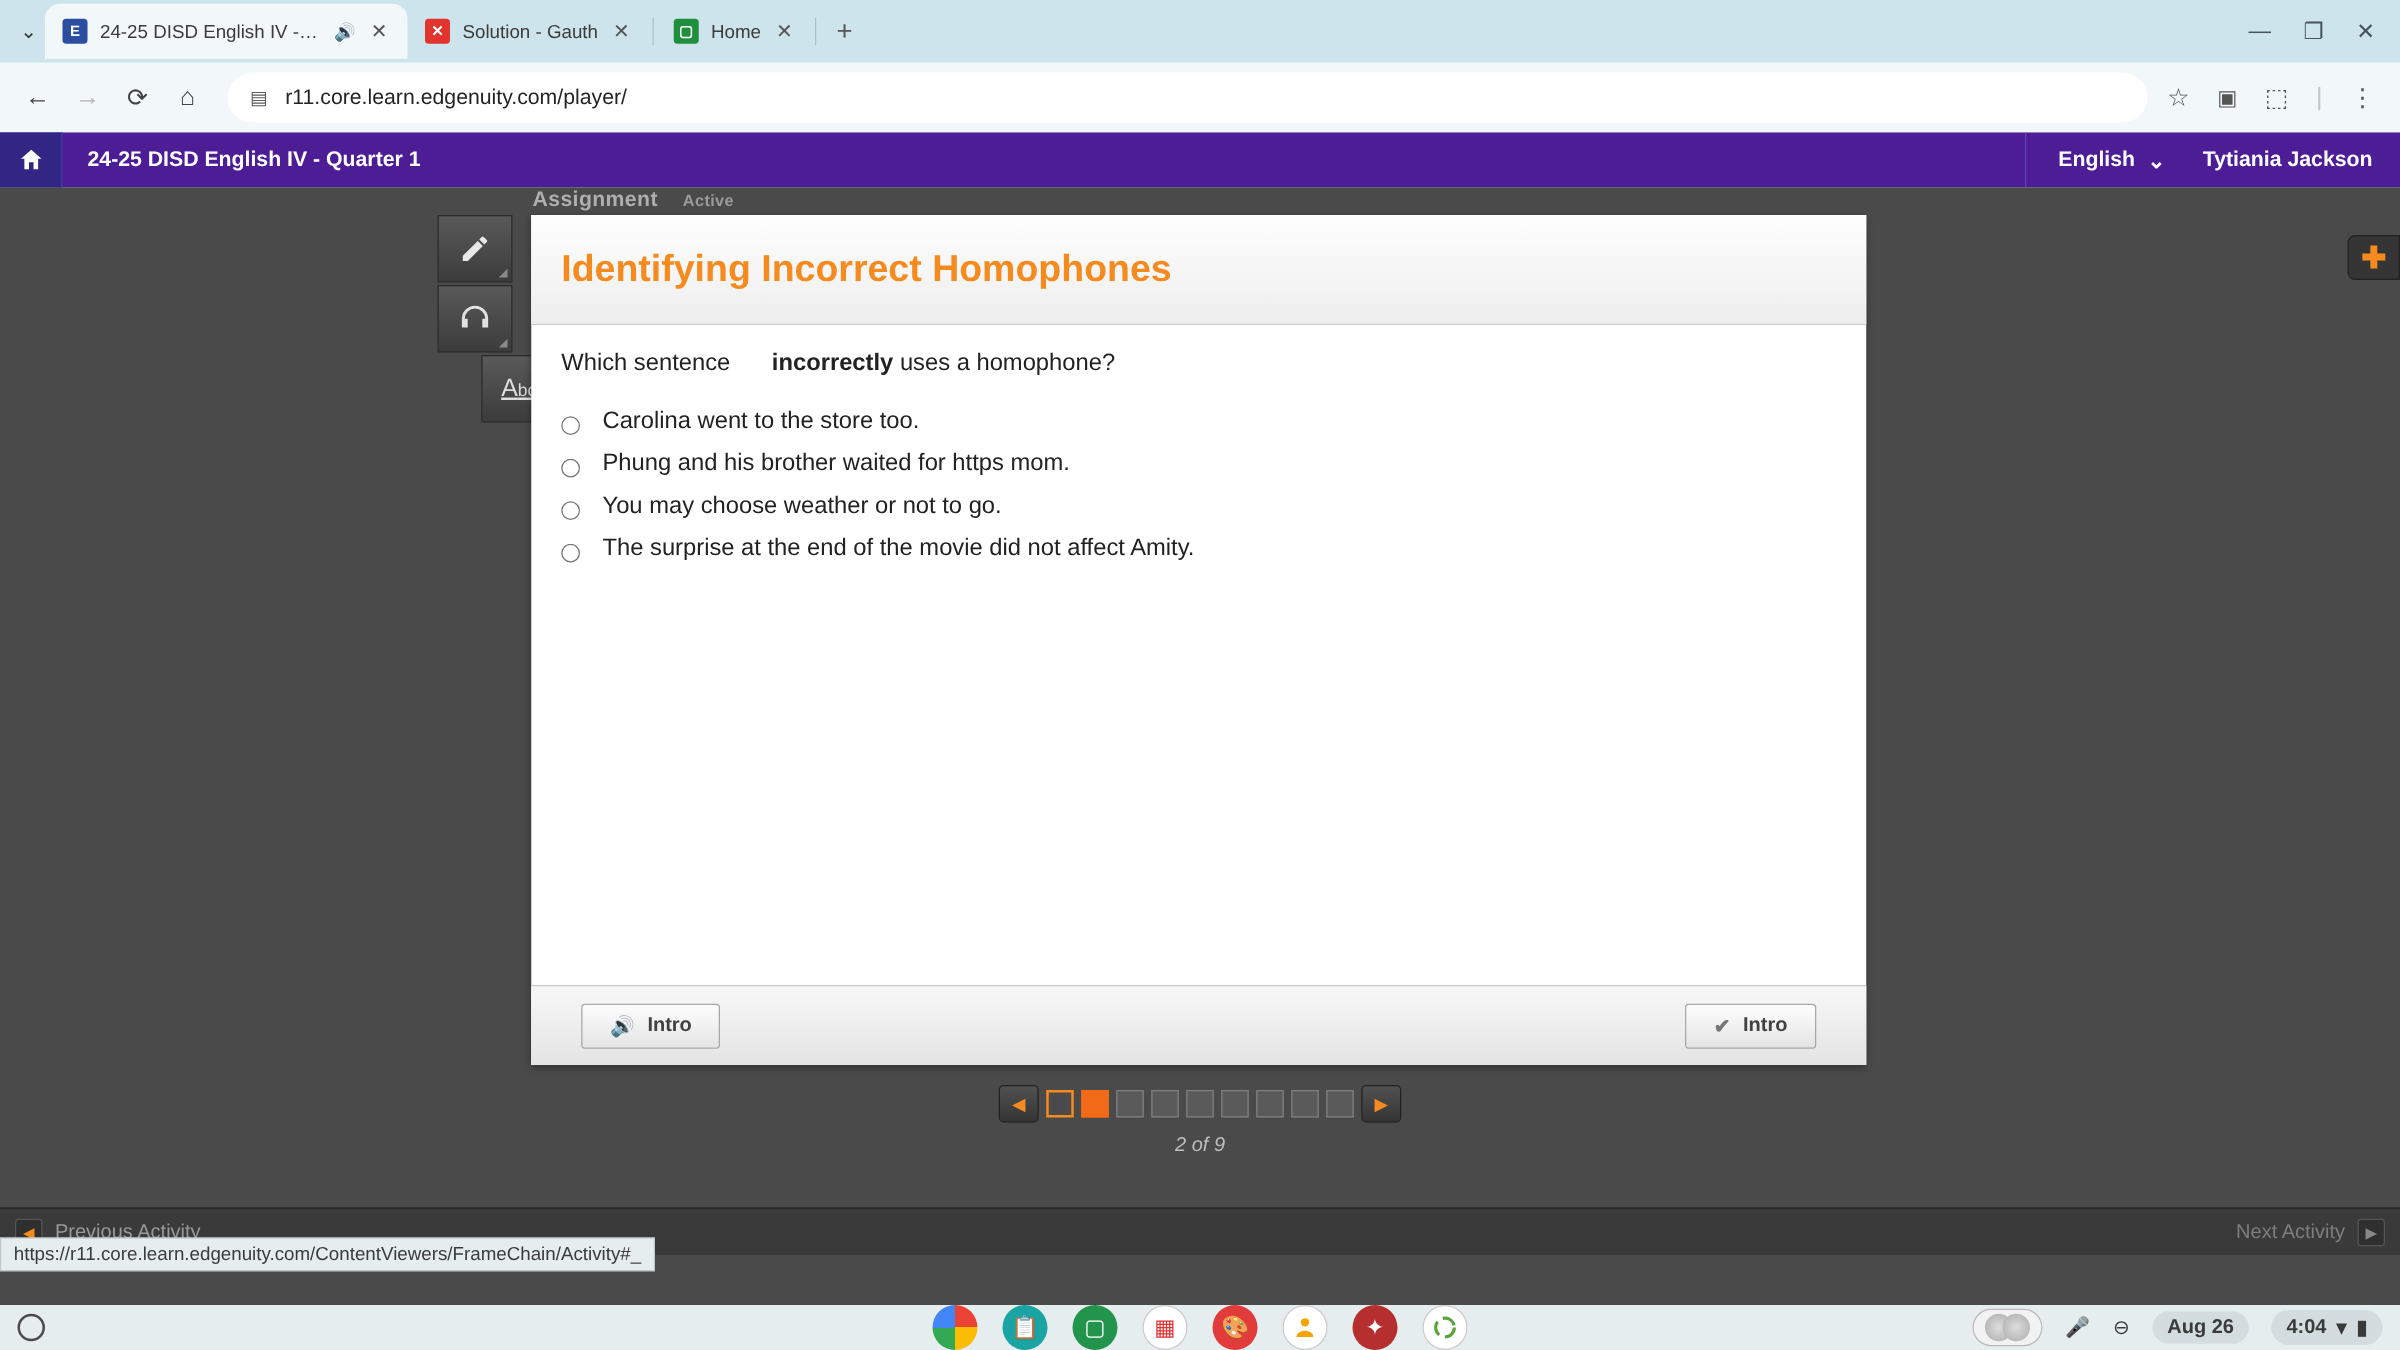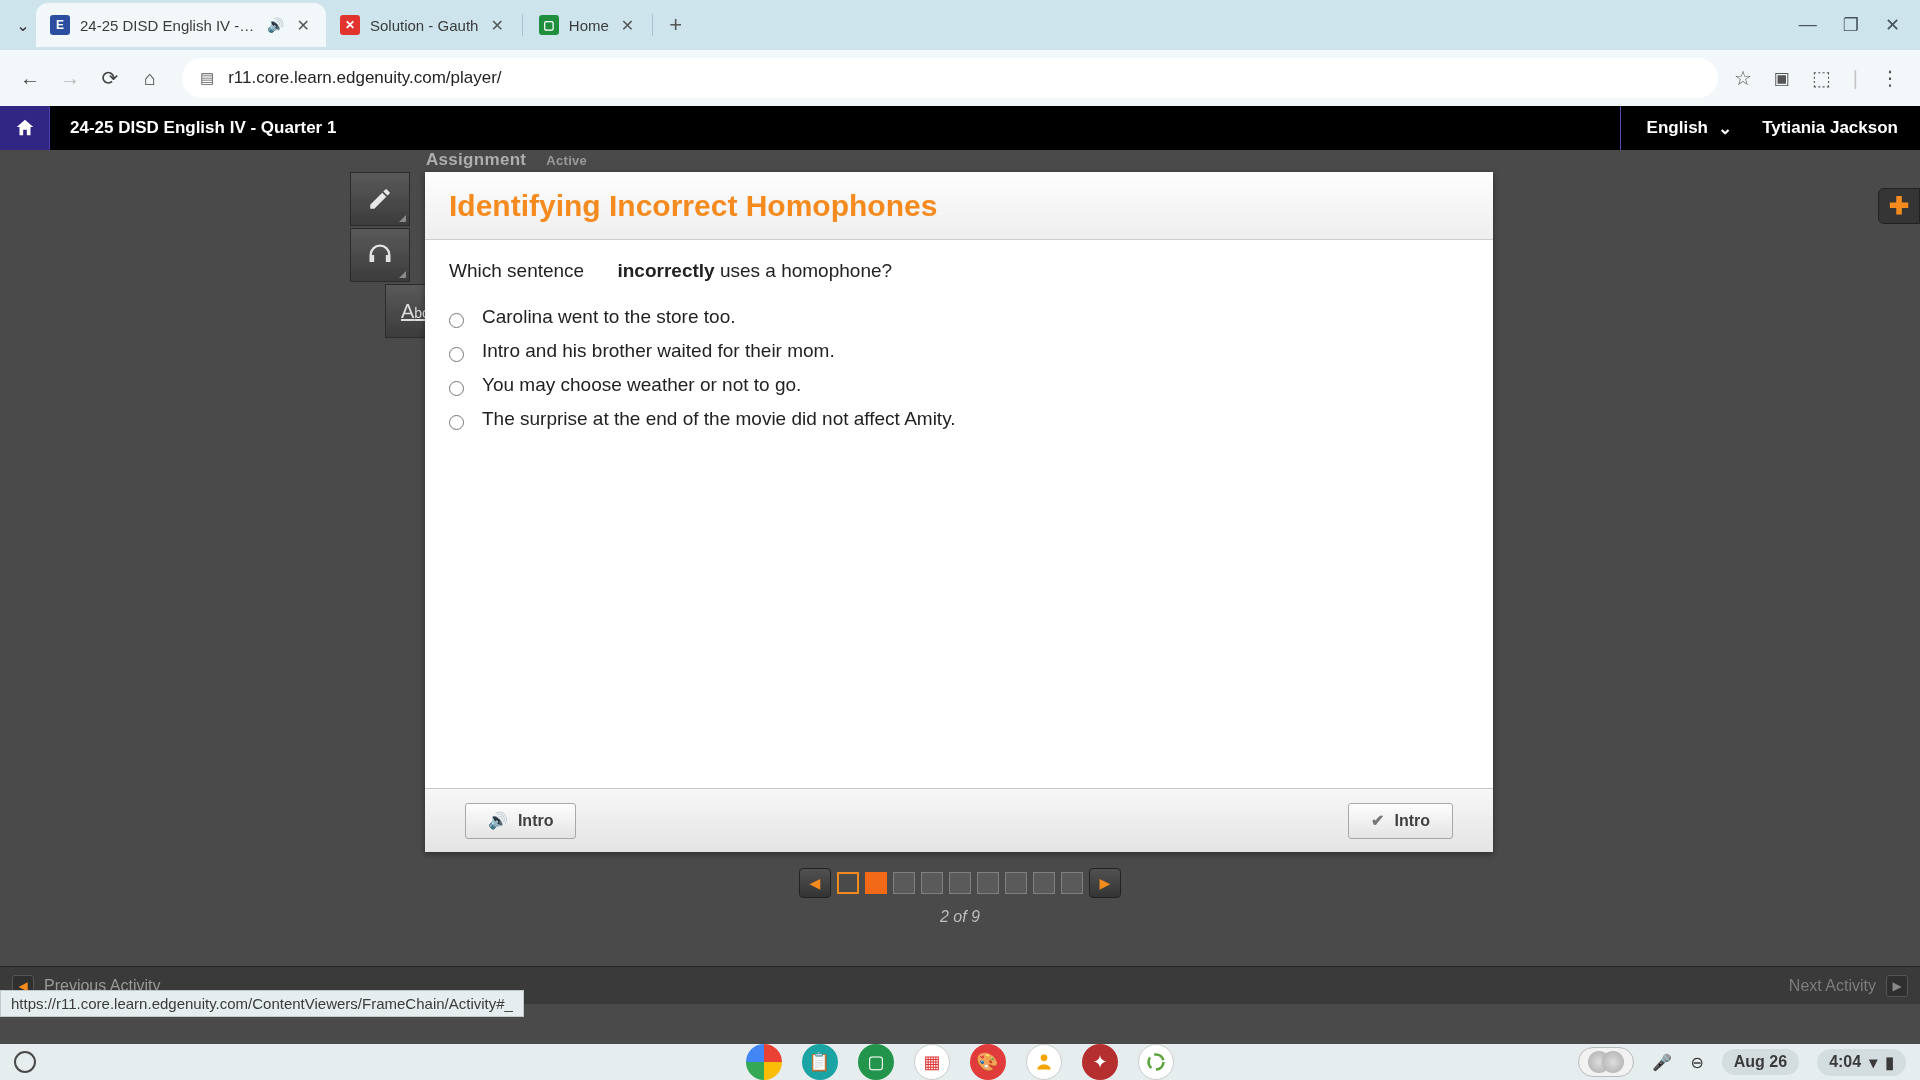--- a/index.html
+++ b/index.html
@@ -21,21 +21,21 @@
 
 .addr-bar { width:100%; height:56px; background:#f2f7f9; display:flex; align-items:center; padding:0 14px; gap:8px; }
 .nav-btn { width:32px; height:32px; display:flex; align-items:center; justify-content:center; font-size:20px; color:#444; cursor:pointer; border-radius:50%; }
 .nav-btn.disabled { color:#b5b5b5; }
 .omnibox { flex:1; height:40px; background:#fff; border-radius:20px; display:flex; align-items:center; padding:0 18px; gap:14px; font-size:17px; color:#242424; margin:0 8px; }
 .omnibox .lock { font-size:15px; color:#5a5a5a; }
 .addr-right { display:flex; gap:22px; align-items:center; color:#555; font-size:20px; padding-right:6px; }
 .addr-right span { cursor:pointer; }
 
 
-.course-header { width:100%; height:44px; background:#000000; display:flex; align-items:center; color:#fff; font-size:17px; }
+.course-header { width:100%; height:44px; background:#4c1d95; display:flex; align-items:center; color:#fff; font-size:17px; }
 .home-btn { width:50px; height:44px; display:flex; align-items:center; justify-content:center; background:#322684; cursor:pointer; border-right:1px solid #4a3db0; }
 .course-title { padding-left:20px; font-weight:bold; }
 .header-right { margin-left:auto; display:flex; align-items:center; gap:30px; padding-right:22px; }
 .lang-select { display:flex; align-items:center; gap:10px; cursor:pointer; font-weight:bold; border-left:1px solid #5547b5; padding-left:26px; height:44px; }
 .user-name { font-weight:bold; }
 
 
 .stage { width:100%; height: calc(100% - 50px - 56px - 44px - 36px); background:#4a4a4a; position:relative; display:flex; justify-content:center; }
 
 .assignment-tag { position:absolute; top:0; left:426px; display:flex; gap:20px; color:#aeaeae; font-size:17px; font-weight:bold; letter-spacing:.3px; }
@@ -44,21 +44,21 @@
 .toolstrip { position:absolute; left:350px; top:22px; width:60px; display:flex; flex-direction:column; gap:2px; }
 .tool { width:60px; height:54px; background: linear-gradient(#595959,#3c3c3c); border:1px solid #2b2b2b; display:flex; align-items:center; justify-content:center; color:#ddd; font-size:24px; cursor:pointer; position:relative; }
 .tool::after { content:''; position:absolute; bottom:3px; right:3px; width:0; height:0; border-left:7px solid transparent; border-bottom:7px solid #8a8a8a; }
 .tool.pen svg { width:26px; height:26px; fill:#e8e8e8; }
 .tool.abc { color:#ddd; font-family: 'Times New Roman', serif; font-size:20px; text-decoration:underline;margin-left:35px; }
 
 .plus-tab { position:absolute; right:0; top:38px; width:42px; height:36px; background:#353535; border-radius:6px 0 0 6px; display:flex; align-items:center; justify-content:center; color:#f58a1f; font-size:24px; font-weight:bold; cursor:pointer; border:1px solid #222; }
 
 
 .panel { position:absolute; left:425px; top:22px; width:1068px; height:680px; background:#fff; box-shadow:0 2px 6px rgba(0,0,0,.4); display:flex; flex-direction:column; }
-.panel-head { height:68px; background:linear-gradient(#fefefe,#eeeeee); border-bottom:1px solid #ccc; display:flex; align-items:center; padding:0 24px; }
+.panel-head { height:88px; background:linear-gradient(#fefefe,#eeeeee); border-bottom:1px solid #ccc; display:flex; align-items:center; padding:0 24px; }
 .panel-head h2 { color:#f58a1f; font-size:30px; font-weight:bold; }
 
 .panel-body { flex:1; padding:20px 24px; }
 .q-stem { font-size:19px; color:#222; margin-bottom:18px; }
 .q-stem b { font-weight:bold;margin-left:28px; }
 .choice { display:flex; align-items:flex-end; gap:18px; font-size:19px; color:#222; padding:6px 0; }
 .choice input { width:15px; height:15px; accent-color:#555; cursor:pointer; }
 .choice label { cursor:pointer; }
 
 .panel-foot { height:64px; background:linear-gradient(#f7f7f7,#e4e4e4); border-top:1px solid #c8c8c8; display:flex; align-items:center; padding:0 40px; }
@@ -199,21 +199,21 @@
     <div class="panel-body">
       <div class="q-stem">
         <span>Which sentence </span><b>incorrectly</b><span> uses a homophone?</span>
       </div>
       <div class="choice">
         <input type="radio" name="q" style="">
         <label>Carolina went to the store too.</label>
       </div>
       <div class="choice">
         <input type="radio" name="q" style="">
-        <label>Intro and his brother waited for their mom.</label>
+        <label>Phung and his brother waited for https mom.</label>
       </div>
       <div class="choice">
         <input type="radio" name="q" style="">
         <label>You may choose weather or not to go.</label>
       </div>
       <div class="choice">
         <input type="radio" name="q" style="">
         <label>The surprise at the end of the movie did not affect Amity.</label>
       </div>
     </div>

